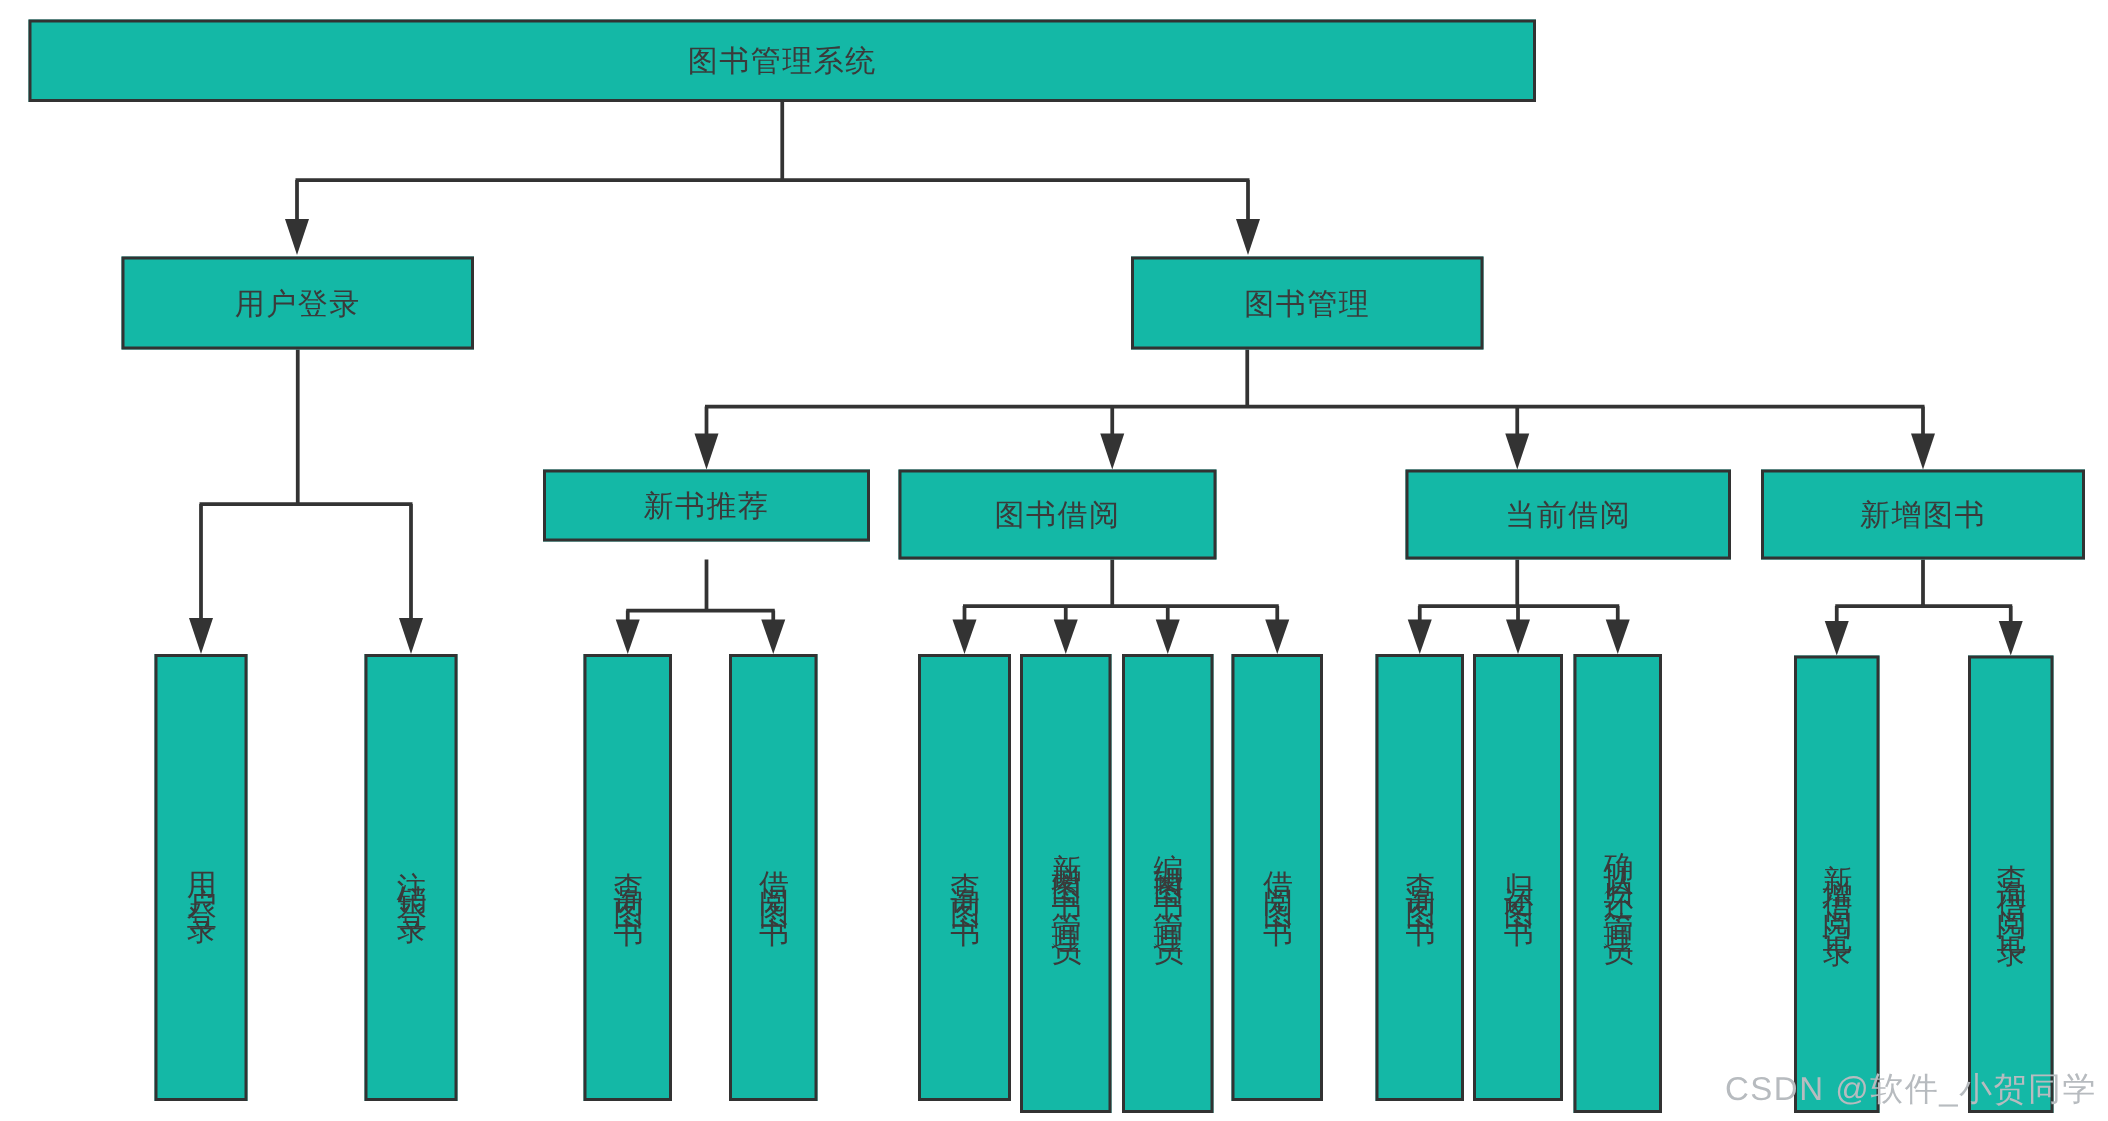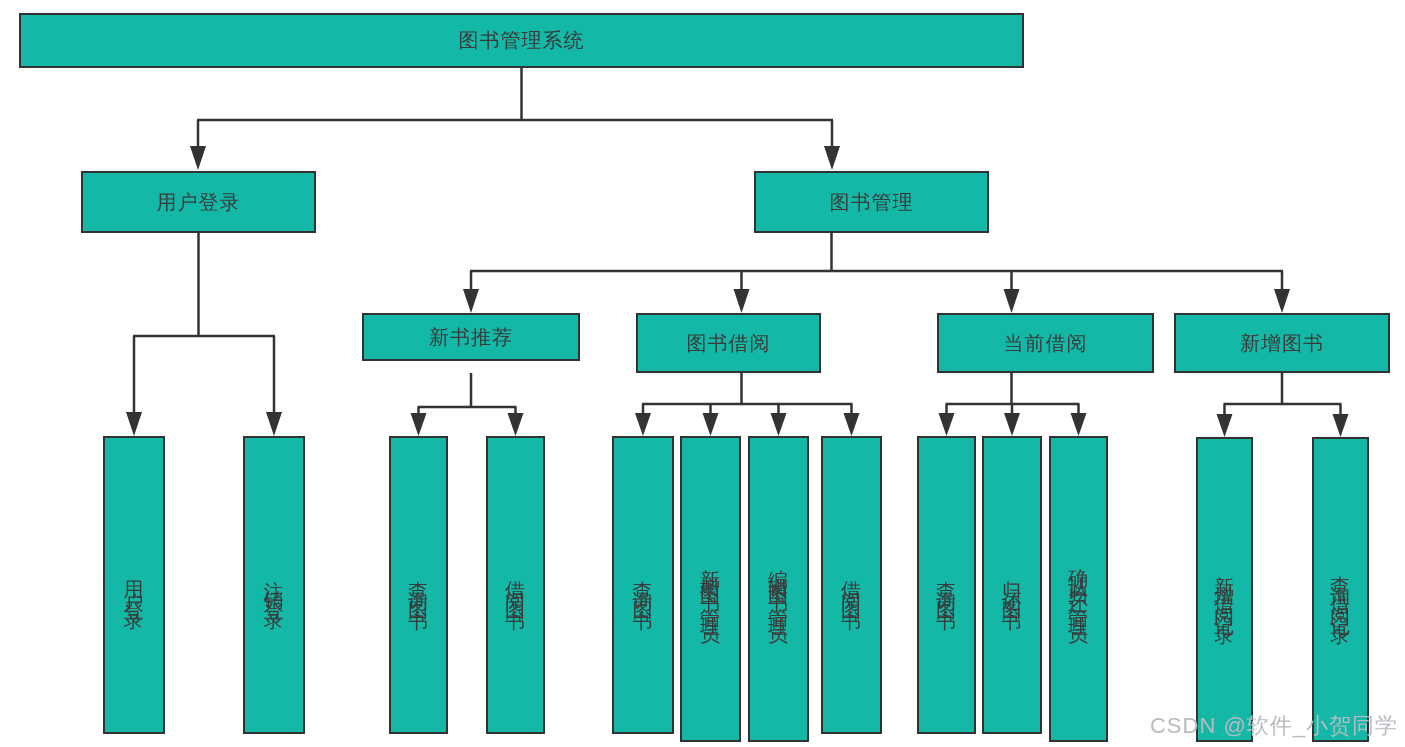--- a/index.html
+++ b/index.html
@@ -76,21 +76,21 @@
   <div class="box hbox" style="left:81px;top:171px;width:235px;height:62px;">
     <span>用户登录</span>
   </div>
   <div class="box hbox" style="left:714px;top:171px;width:235px;height:62px;margin-left:40px;">
     <span>图书管理</span>
   </div>
 
   <div class="box hbox" style="left:362px;top:313px;width:218px;height:48px;">
     <span>新书推荐</span>
   </div>
-  <div class="box hbox" style="left:636px;top:313px;width:185px;height:60px;">
+  <div class="box hbox" style="left:599px;top:313px;width:212px;height:60px;">
     <span>图书借阅</span>
   </div>
   <div class="box hbox" style="left:937px;top:313px;width:217px;height:60px;">
     <span>当前借阅</span>
   </div>
   <div class="box hbox" style="left:1174px;top:313px;width:216px;height:60px;">
     <span>新增图书</span>
   </div>
 
   <div class="box vbox" style="left:103px;top:436px;width:62px;height:298px;">

